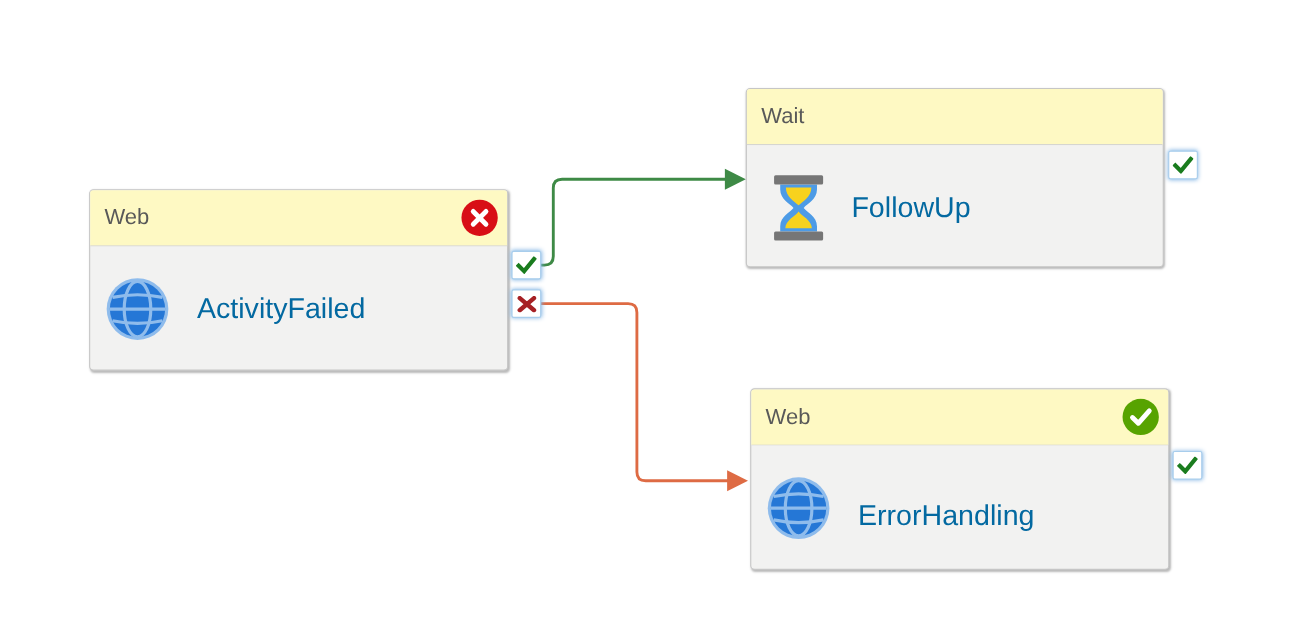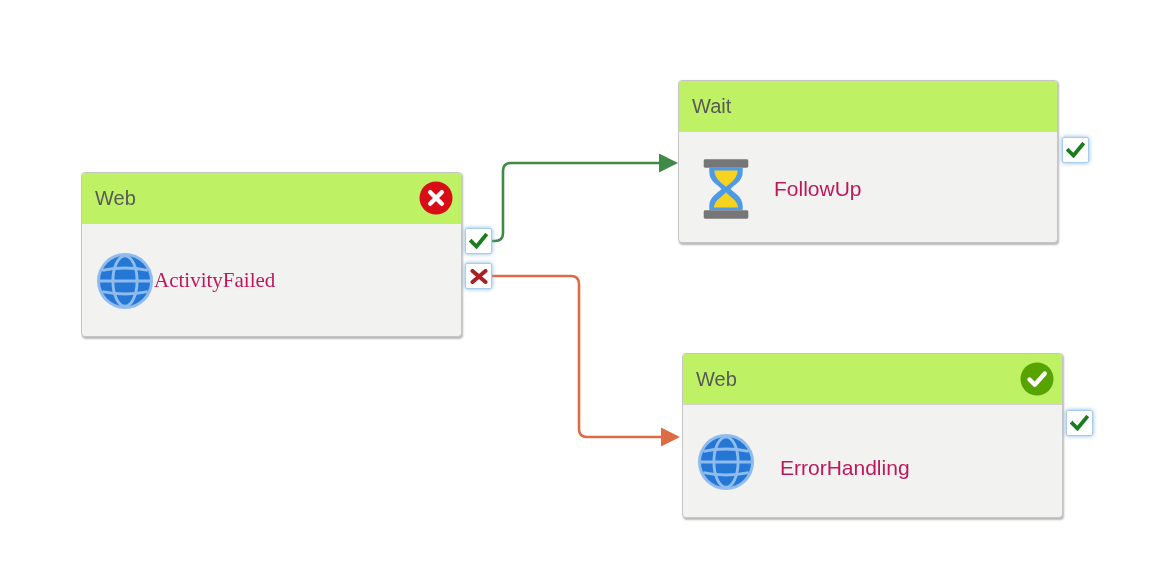--- a/index.html
+++ b/index.html
@@ -17,21 +17,21 @@
     border:1px solid #C6C6C6;
     border-radius:4px;
     box-shadow:1px 1.5px 2px rgba(0,0,0,0.28);
     z-index:2;
     box-sizing:border-box;
     cursor:pointer;
   }
   .node-header{
     position:relative;
     height:50px;
-    background:#bef264;
+    background:#fef9c3;
     border-bottom:1px solid #D2D2D0;
     border-radius:3px 3px 0 0;
     display:flex;
     align-items:center;
     padding-left:13px;
   }
   .node-type{
     font-size:20px;
     color:#595959;
   }
@@ -41,25 +41,25 @@
     width:34px;height:34px;
     line-height:0;
   }
   .node-body{
     display:flex;
     align-items:center;
     height:113px;
   }
   .node-icon{line-height:0;}
   .node-name{
-    font-size:21px;
-    color:#be185d;
+    font-size:26px;
+    color:#0369a1;
   }
   .pad-a{padding-left:14px;}
-  .pad-a .node-name{font-family:Liberation Serif, serif;}
+  .pad-a .node-name{margin-left:25px;}
   .pad-b{padding-left:21px;}
   .pad-b .node-name{margin-left:22px;}
   .pad-c{padding-left:14px;}
   .pad-c .node-name{margin-left:25px;margin-top:13px;}
   .port{
     position:absolute;
     width:27px;height:26px;
     background:#ffffff;
     border:1px solid #A8CDEC;
     border-radius:2px;

